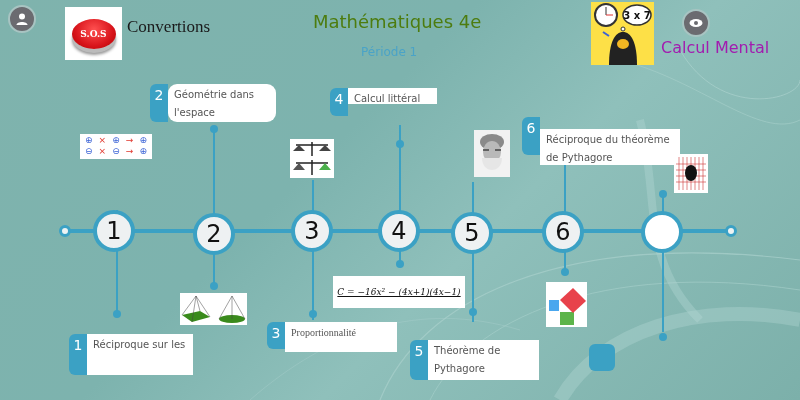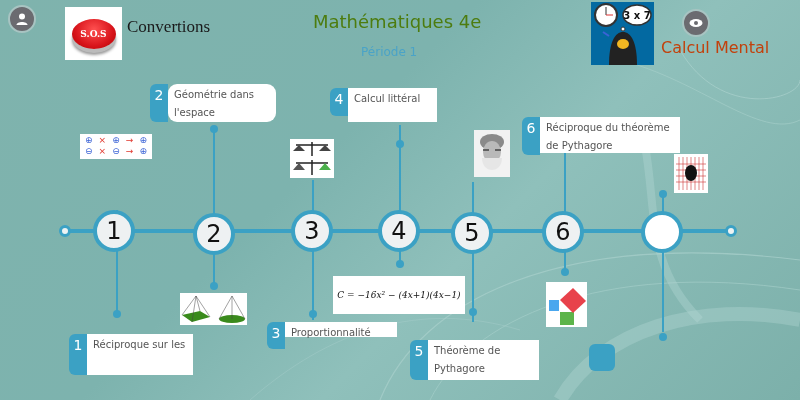--- a/index.html
+++ b/index.html
@@ -31,23 +31,23 @@
     width: 44px; height: 30px; border-radius: 50%;
     background: radial-gradient(ellipse at 50% 35%, #ff5050 0%, #d8141b 60%, #a00 100%);
     box-shadow: 0 4px 0 #bbb, 0 6px 3px #999;
     color: #fff; font-weight: bold; font-size: 9px; font-family: "DejaVu Serif", serif;
     display: flex; align-items: center; justify-content: center;
   }
   .conv-label { left: 127px; top: 17px; font-size: 17px; color: #1a1a1a; font-family: Liberation Serif, serif; }
   .title { left: 313px; top: 11px; font-size: 18px; color: #4d7c0f; text-align: right; }
   .subtitle { left: 361px; top: 45px; font-size: 12px; color: #4aa3c7; }
   .cm-img {
-    left: 591px; top: 2px; width: 63px; height: 63px; background: #0369a1; overflow: hidden;
-  }
-  .cm-label { left: 661px; top: 38px; font-size: 16px; color: #c2410c; }
+    left: 591px; top: 2px; width: 63px; height: 63px; background: #fde047; overflow: hidden;
+  }
+  .cm-label { left: 661px; top: 38px; font-size: 16px; color: #a21caf; }
 
   
   .tl-line { left: 65px; top: 229px; width: 667px; height: 4px; background: #3ba1c4; }
   .tl-end {
     width: 12px; height: 12px; border-radius: 50%; background: #eef3f3;
     border: 3px solid #3ba1c4;
   }
   .node {
     width: 42px; height: 42px; border-radius: 50%; background: #eef1f2;
     border: 4px solid #3ba1c4; display: flex; align-items: center; justify-content: center;
@@ -174,43 +174,43 @@
 <div class="abs card" style="left:150px;top:84px;">
   <div class="num" style="height:38px;">2</div>
   <div class="body" style="width:108px;height:38px;border-radius:9px;">
     <div>Géométrie dans</div>
     <div>l'espace</div>
   </div>
 </div>
 
 <div class="abs card" style="left:267px;top:322px;">
   <div class="num" style="height:27px;">3</div>
-  <div class="body" style="width:112px;height:15px;">
+  <div class="body" style="width:112px;height:30px;font-family:Liberation Serif, serif;">
     <div>Proportionnalité</div>
   </div>
 </div>
 
 <div class="abs card" style="left:330px;top:88px;">
   <div class="num" style="height:28px;">4</div>
-  <div class="body" style="width:89px;height:34px;">
+  <div class="body" style="width:89px;height:16px;">
     <div>Calcul littéral</div>
   </div>
 </div>
 
 <div class="abs card" style="left:410px;top:340px;">
   <div class="num" style="height:40px;">5</div>
   <div class="body" style="width:111px;height:40px;">
     <div>Théorème de</div>
     <div>Pythagore</div>
   </div>
 </div>
 
 <div class="abs card" style="left:522px;top:117px;">
   <div class="num" style="height:38px;">6</div>
-  <div class="body" style="width:140px;height:36px;">
+  <div class="body" style="width:140px;height:36px;margin-top:12px;">
     <div>Réciproque du théorème</div>
     <div>de Pythagore</div>
   </div>
 </div>
 
 <div class="abs card" style="left:589px;top:342px;">
   <div class="num" style="height:27px;width:26px;border-radius:6px;margin-top:2px;"></div>
 </div>
 
 <div class="abs thumb sign-grid" style="left:80px;top:134px;width:72px;height:25px;">
@@ -246,21 +246,21 @@
     <line x1="6" y1="6" x2="38" y2="6" stroke="#222" stroke-width="1.5"></line>
     <path d="M3 12 L9 6 L15 12 Z" fill="#444"></path>
     <path d="M29 12 L35 6 L41 12 Z" fill="#444"></path>
     <line x1="22" y1="21" x2="22" y2="36" stroke="#222" stroke-width="1.5"></line>
     <line x1="6" y1="24" x2="38" y2="24" stroke="#222" stroke-width="1.5"></line>
     <path d="M3 31 L9 24 L15 31 Z" fill="#555"></path>
     <path d="M29 31 L35 24 L41 31 Z" fill="#4bb04b"></path>
   </svg>
 </div>
 
-<div class="abs thumb formula" style="left:333px;top:276px;width:132px;height:38px;">C = −16x² − (4x+1)(4x−1)</div>
+<div class="abs thumb formula" style="left:333px;top:276px;width:132px;height:32px;text-decoration:underline;">C = −16x² − (4x+1)(4x−1)</div>
 
 <div class="abs thumb" style="left:474px;top:130px;width:36px;height:47px;">
   <svg width="36" height="47" viewBox="0 0 36 47">
     <rect width="36" height="47" fill="#f2f2f2"></rect>
     <ellipse cx="18" cy="12" rx="12" ry="8" fill="#8a8a8a"></ellipse>
     <ellipse cx="18" cy="22" rx="9" ry="11" fill="#b9b9b9"></ellipse>
     <path d="M8 28 C 8 44, 28 44, 28 28 Z" fill="#e6e6e6"></path>
     <path d="M9 20 L15 20 M21 20 L27 20" stroke="#444" stroke-width="1.5"></path>
   </svg>
 </div>

